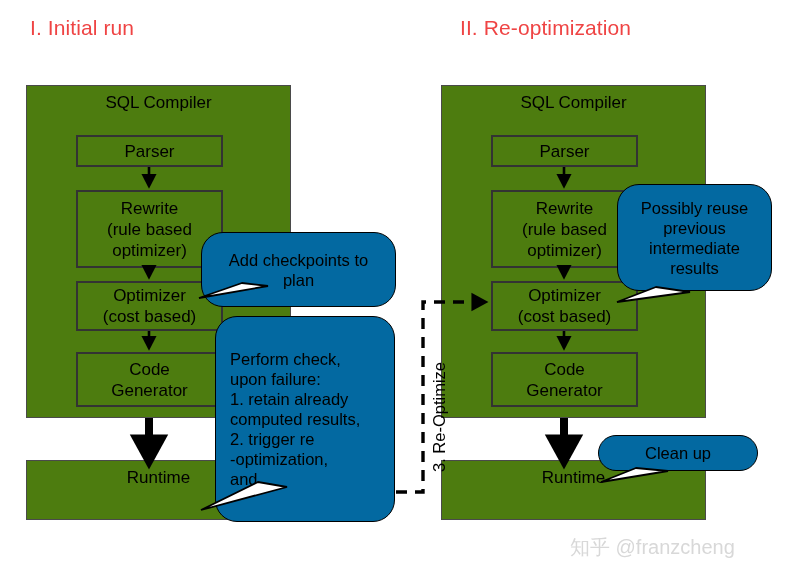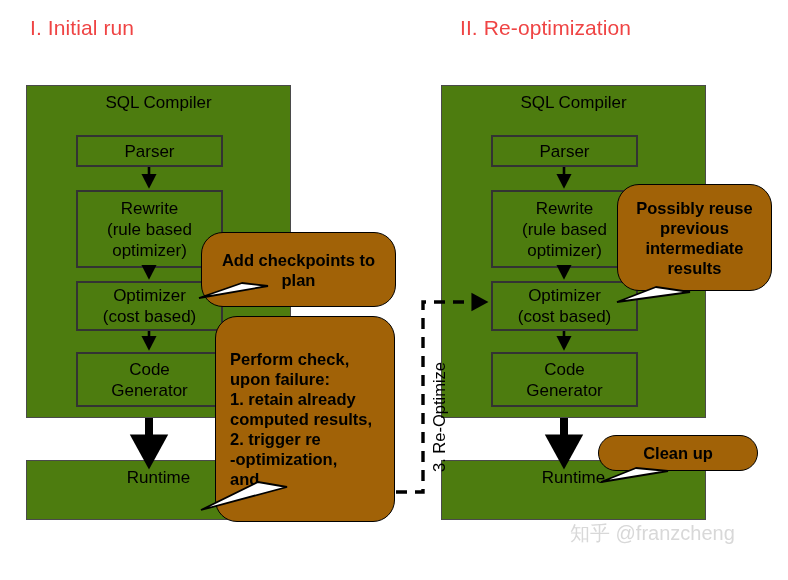--- a/index.html
+++ b/index.html
@@ -27,26 +27,25 @@
   }
   .boxtext{
     position:absolute;left:0;top:0;width:100%;height:100%;
     display:flex;align-items:center;justify-content:center;
     text-align:center;font-size:17px;line-height:21px;
     white-space:pre-line;
   }
 
   
   .callout{
-    position:absolute;box-sizing:border-box;background:#a16207;
+    position:absolute;box-sizing:border-box;background:#0369a1;
     border:1.8px solid #000;border-radius:22px;
     display:flex;align-items:center;justify-content:center;
     text-align:center;font-size:16.5px;line-height:20px;
     z-index:6;
-    font-weight:bold;
   }
   .callout.left-align{justify-content:flex-start;text-align:left;padding-left:14px;}
   .callout .ctext{white-space:pre-line;}
 
   
   svg.layer{position:absolute;left:0;top:0;width:788px;height:580px;overflow:visible;}
   svg.below{z-index:2;}
   svg.above{z-index:8;}
 
   .vert-label{
@@ -209,15 +208,15 @@
 
     <path d="M636,468 L601,482 L668,471 Z" fill="#fff" stroke="#000" stroke-width="1.8" stroke-linejoin="miter"></path>
   </svg>
 
   <div class="vert-label" style="left:430px;top:472px;">3. Re-Optimize</div>
 
   <div class="caption" style="top:534px;margin-top:48px;">
     <b>Figure 1:</b><span> Progressive Optimization architecture</span>
   </div>
 
-  <div class="watermark" style="left:570px;top:520px;">知乎 @franzcheng</div>
+  <div class="watermark" style="left:570px;top:534px;">知乎 @franzcheng</div>
 
 </div>
 
 </body></html>

